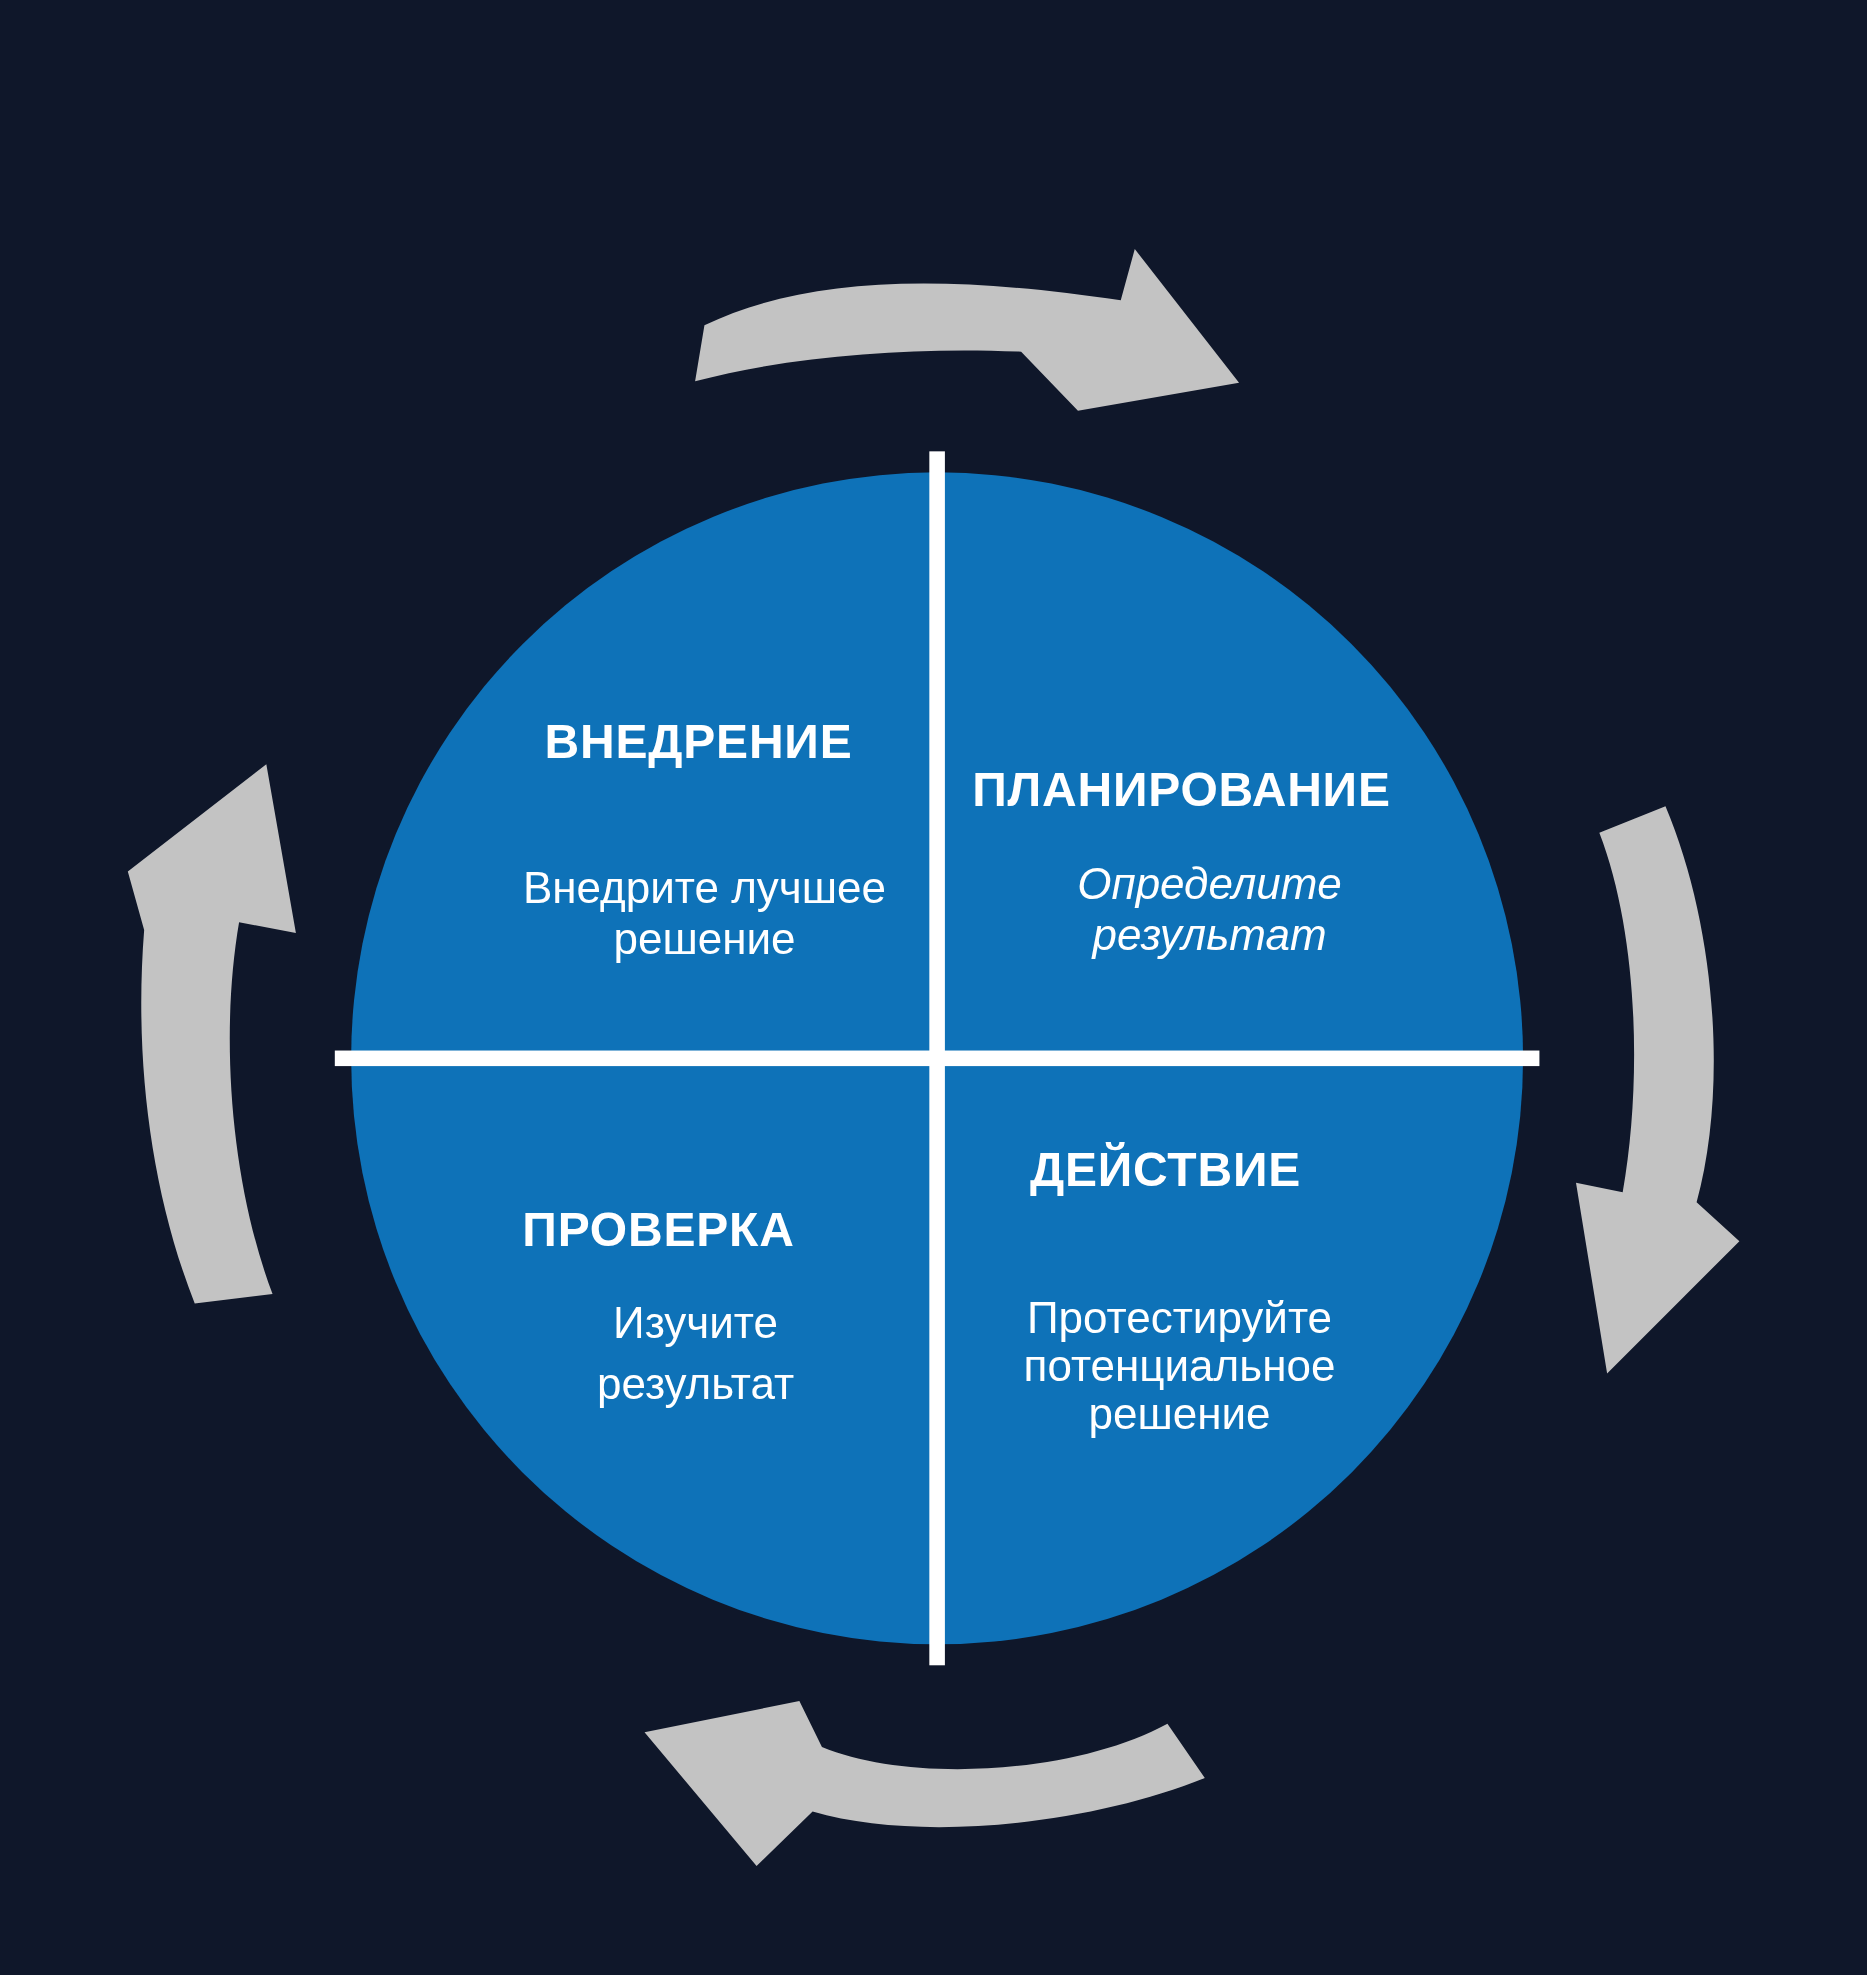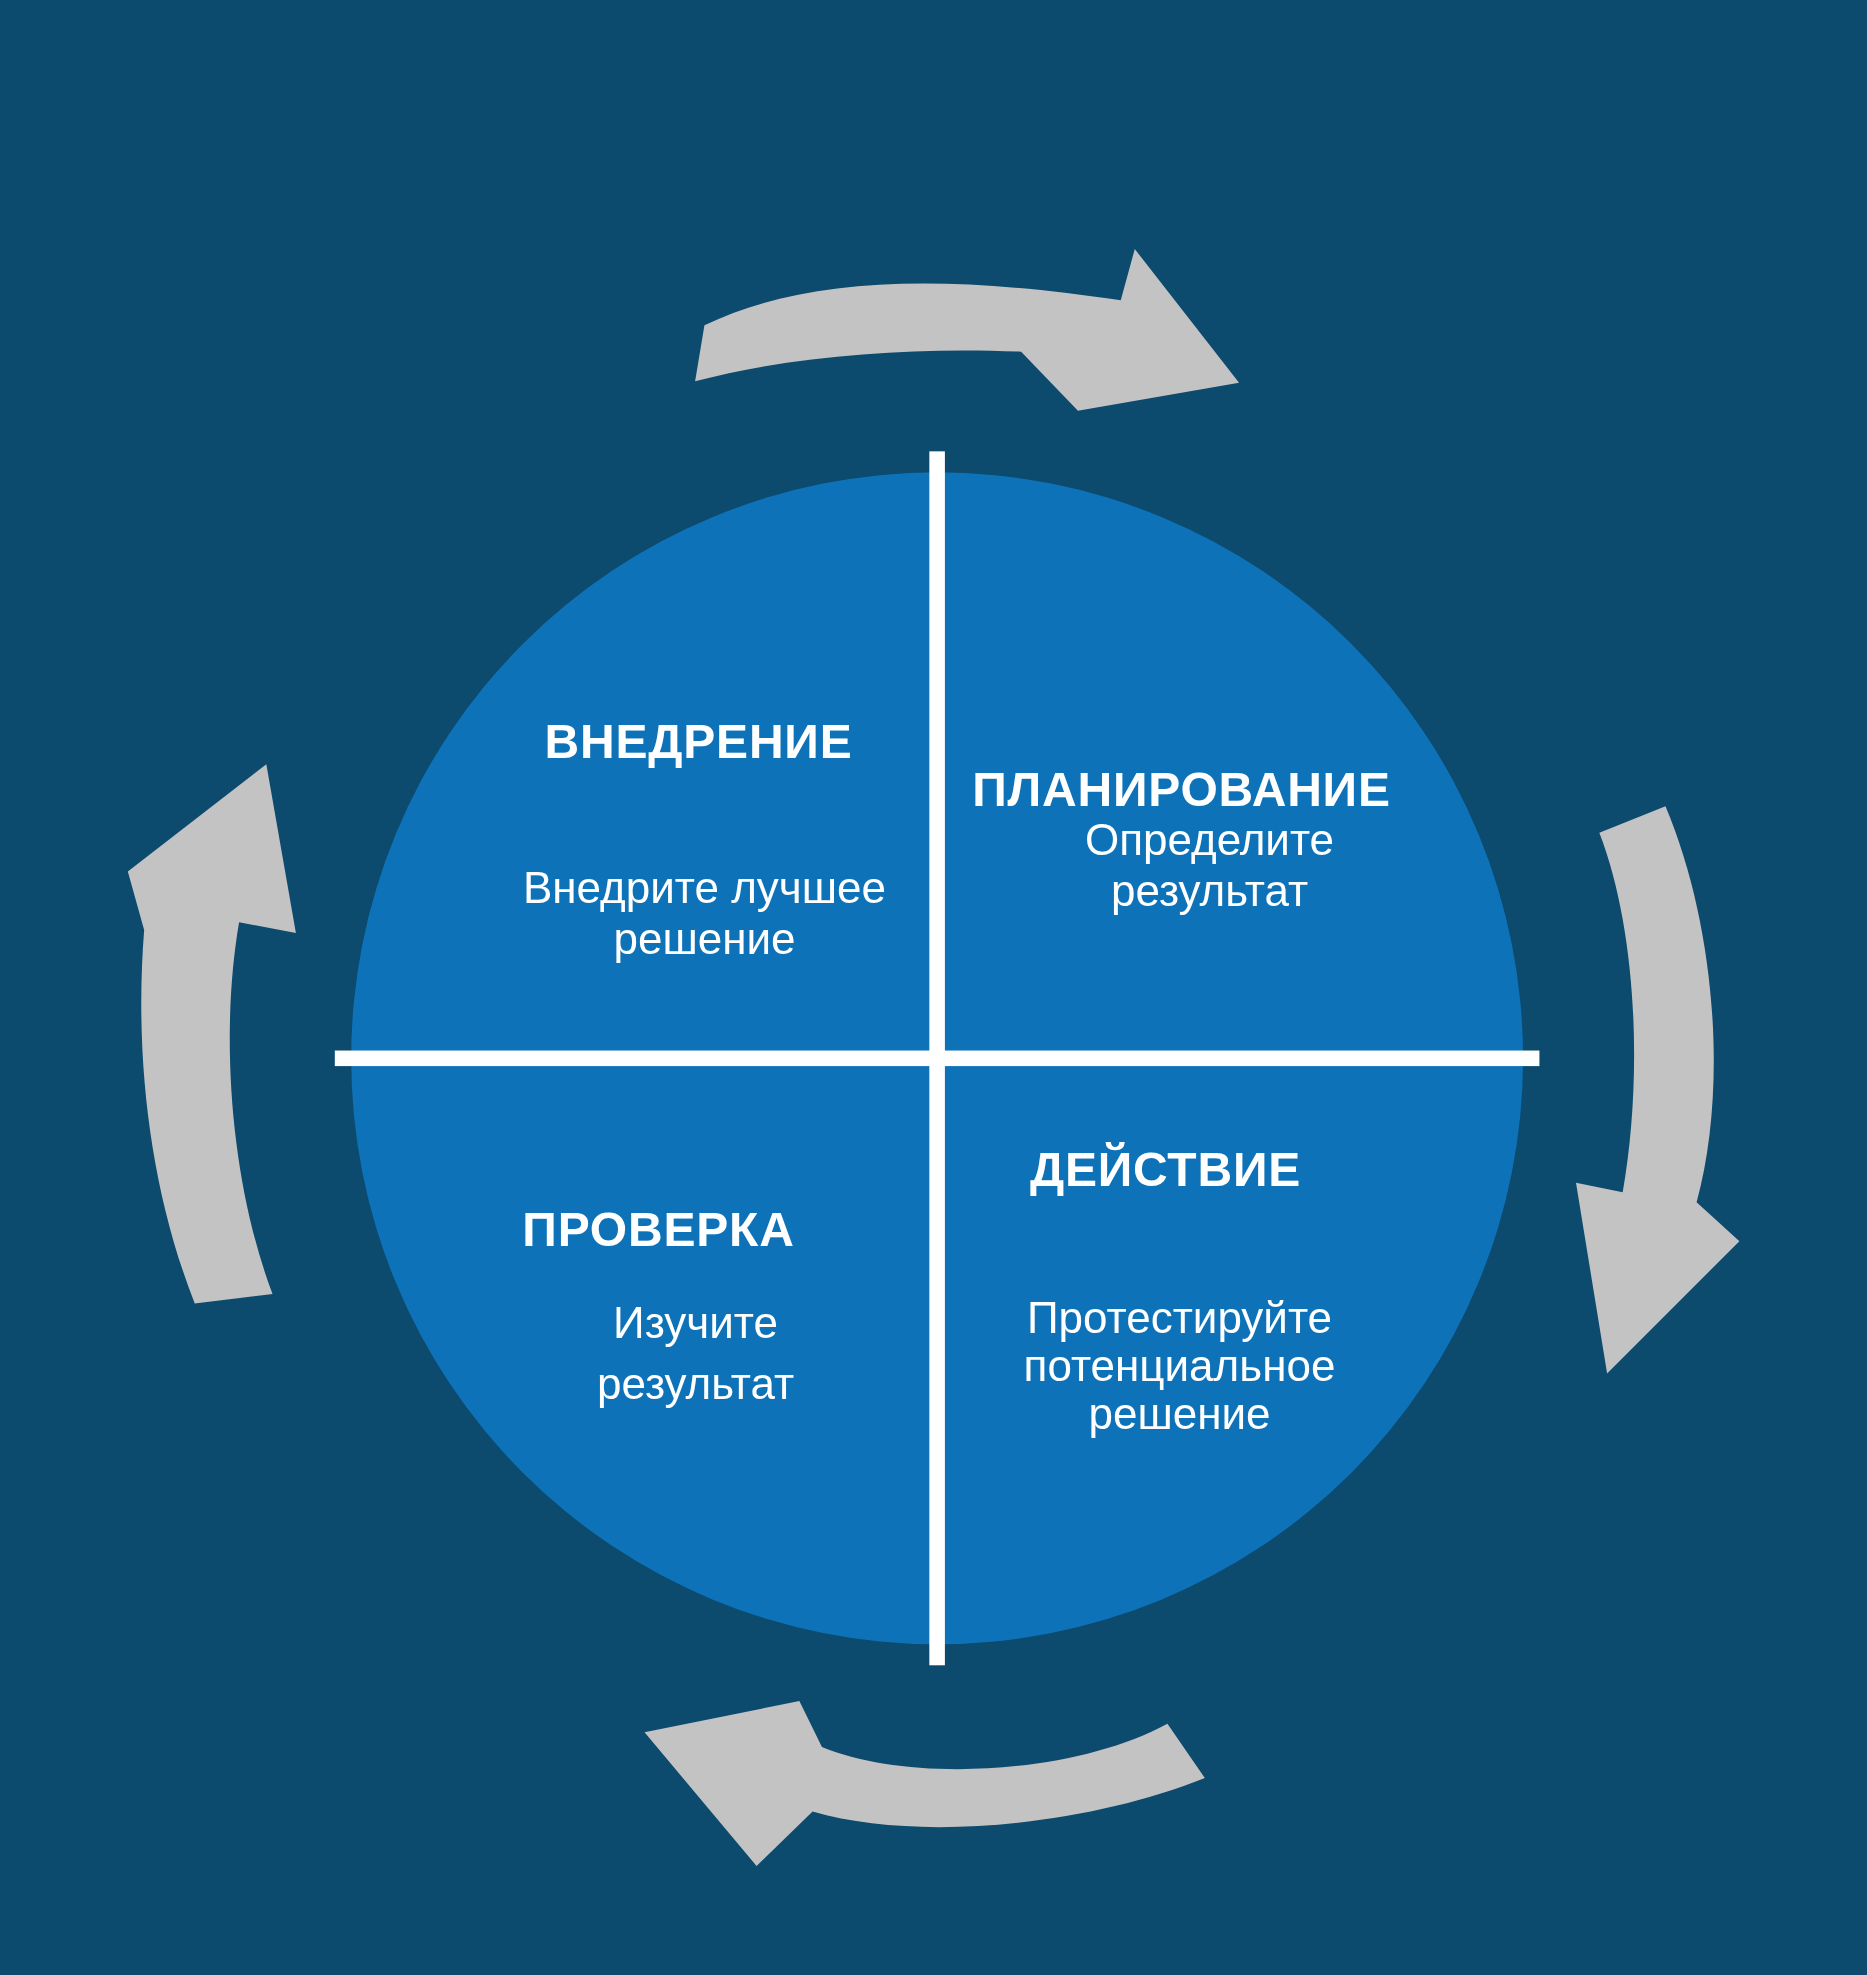--- a/index.html
+++ b/index.html
@@ -1,33 +1,33 @@
 <!DOCTYPE html>
 <html style="font-size:12.5px"><head>
 <meta charset="utf-8">
 <style>
   html,body{margin:0;padding:0;background:#ffffff;}
   .stage{
     position:relative;
     width:1868px;
     height:1975px;
-    background:#0c4a6e;
+    background:#0f172a;
     overflow:hidden;
     font-family:"Liberation Sans", sans-serif;
   }
   .stage svg{position:absolute;left:0;top:0;}
   .q-text{position:absolute;color:#ffffff;text-align:center;width:467px;}
   .q-title{font-weight:bold;font-size:48px;line-height:48px;letter-spacing:0.8px;}
   .q-body{font-size:44px;}
   .title-tl{left:465px;top:718px;}
   .title-tr{left:948px;top:718px;margin-top:48px;}
   .title-bl{left:425px;top:1174px;margin-top:32px;}
   .title-br{left:932px;top:1146px;}
   .body-tl{left:471px;top:862px;line-height:51px;}
-  .body-tr{left:976px;top:814px;line-height:51px;}
+  .body-tr{left:976px;top:858px;line-height:51px;font-style:italic;}
   .body-bl{left:462px;top:1292px;line-height:61px;}
   .body-br{left:946px;top:1294px;line-height:48px;}
 </style>
 </head>
 <body>
 
 <div class="stage">
 
   <svg width="1868" height="1975" viewBox="0 0 2400 2538">
 

